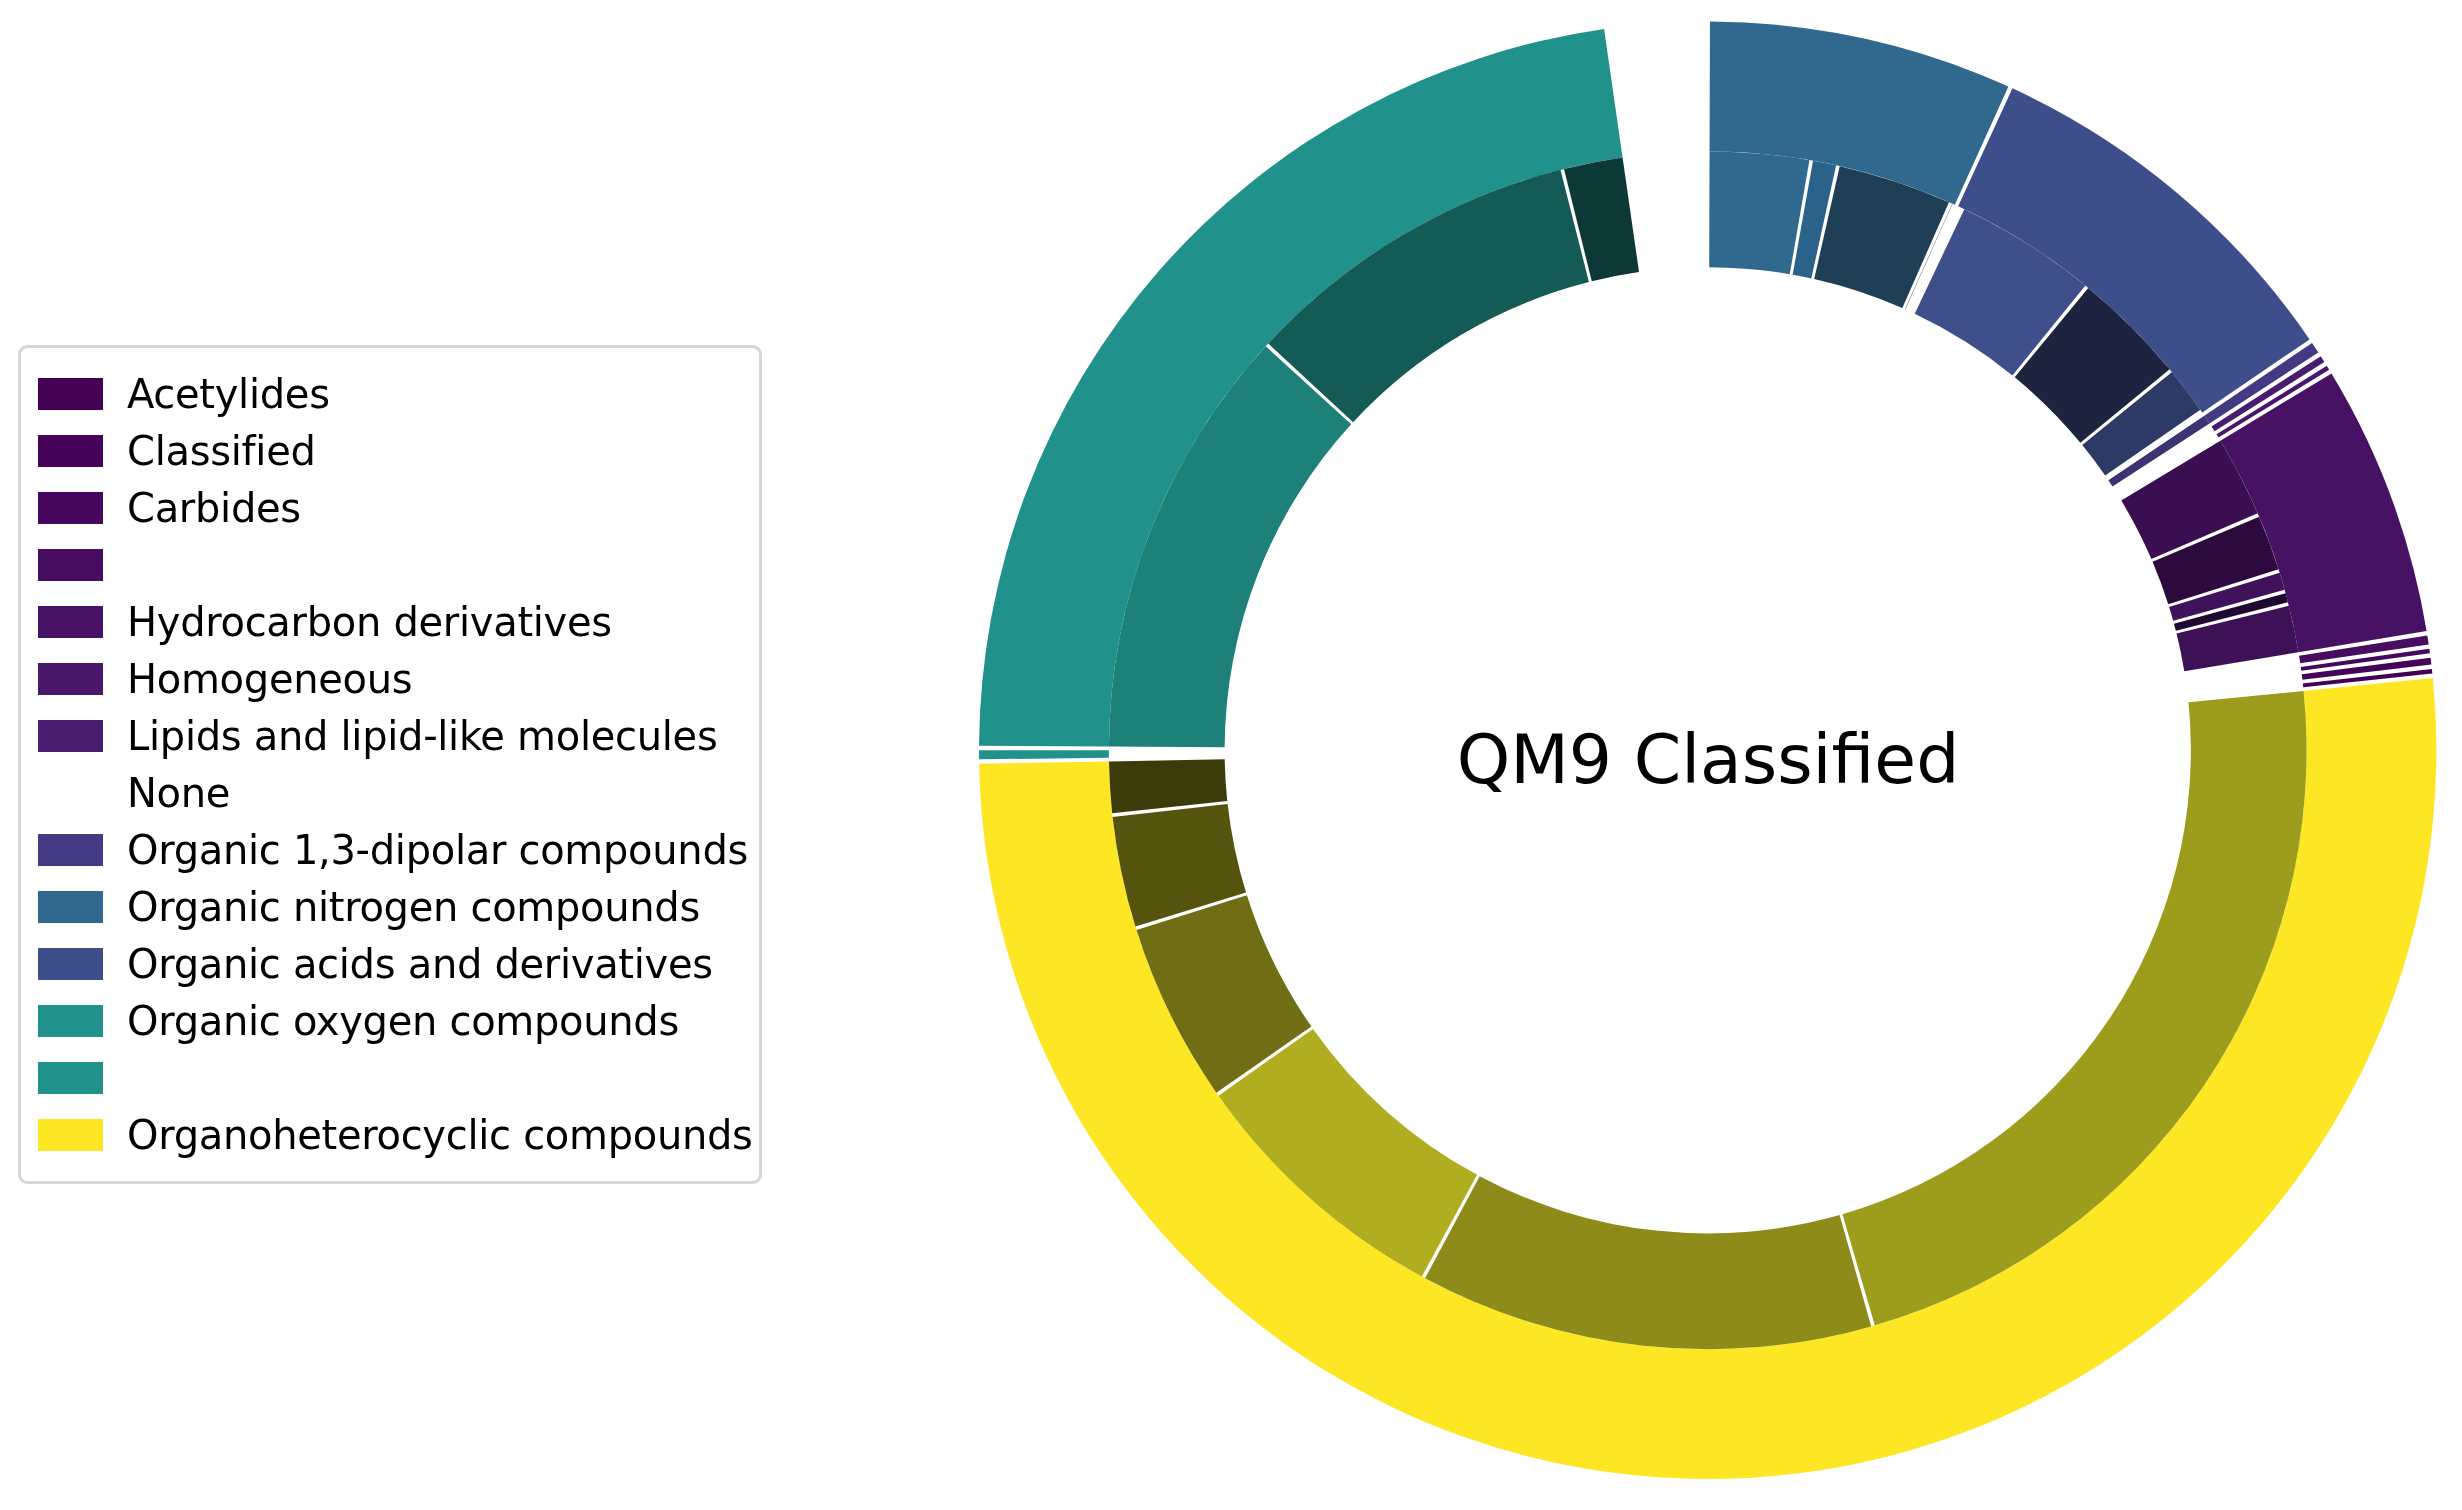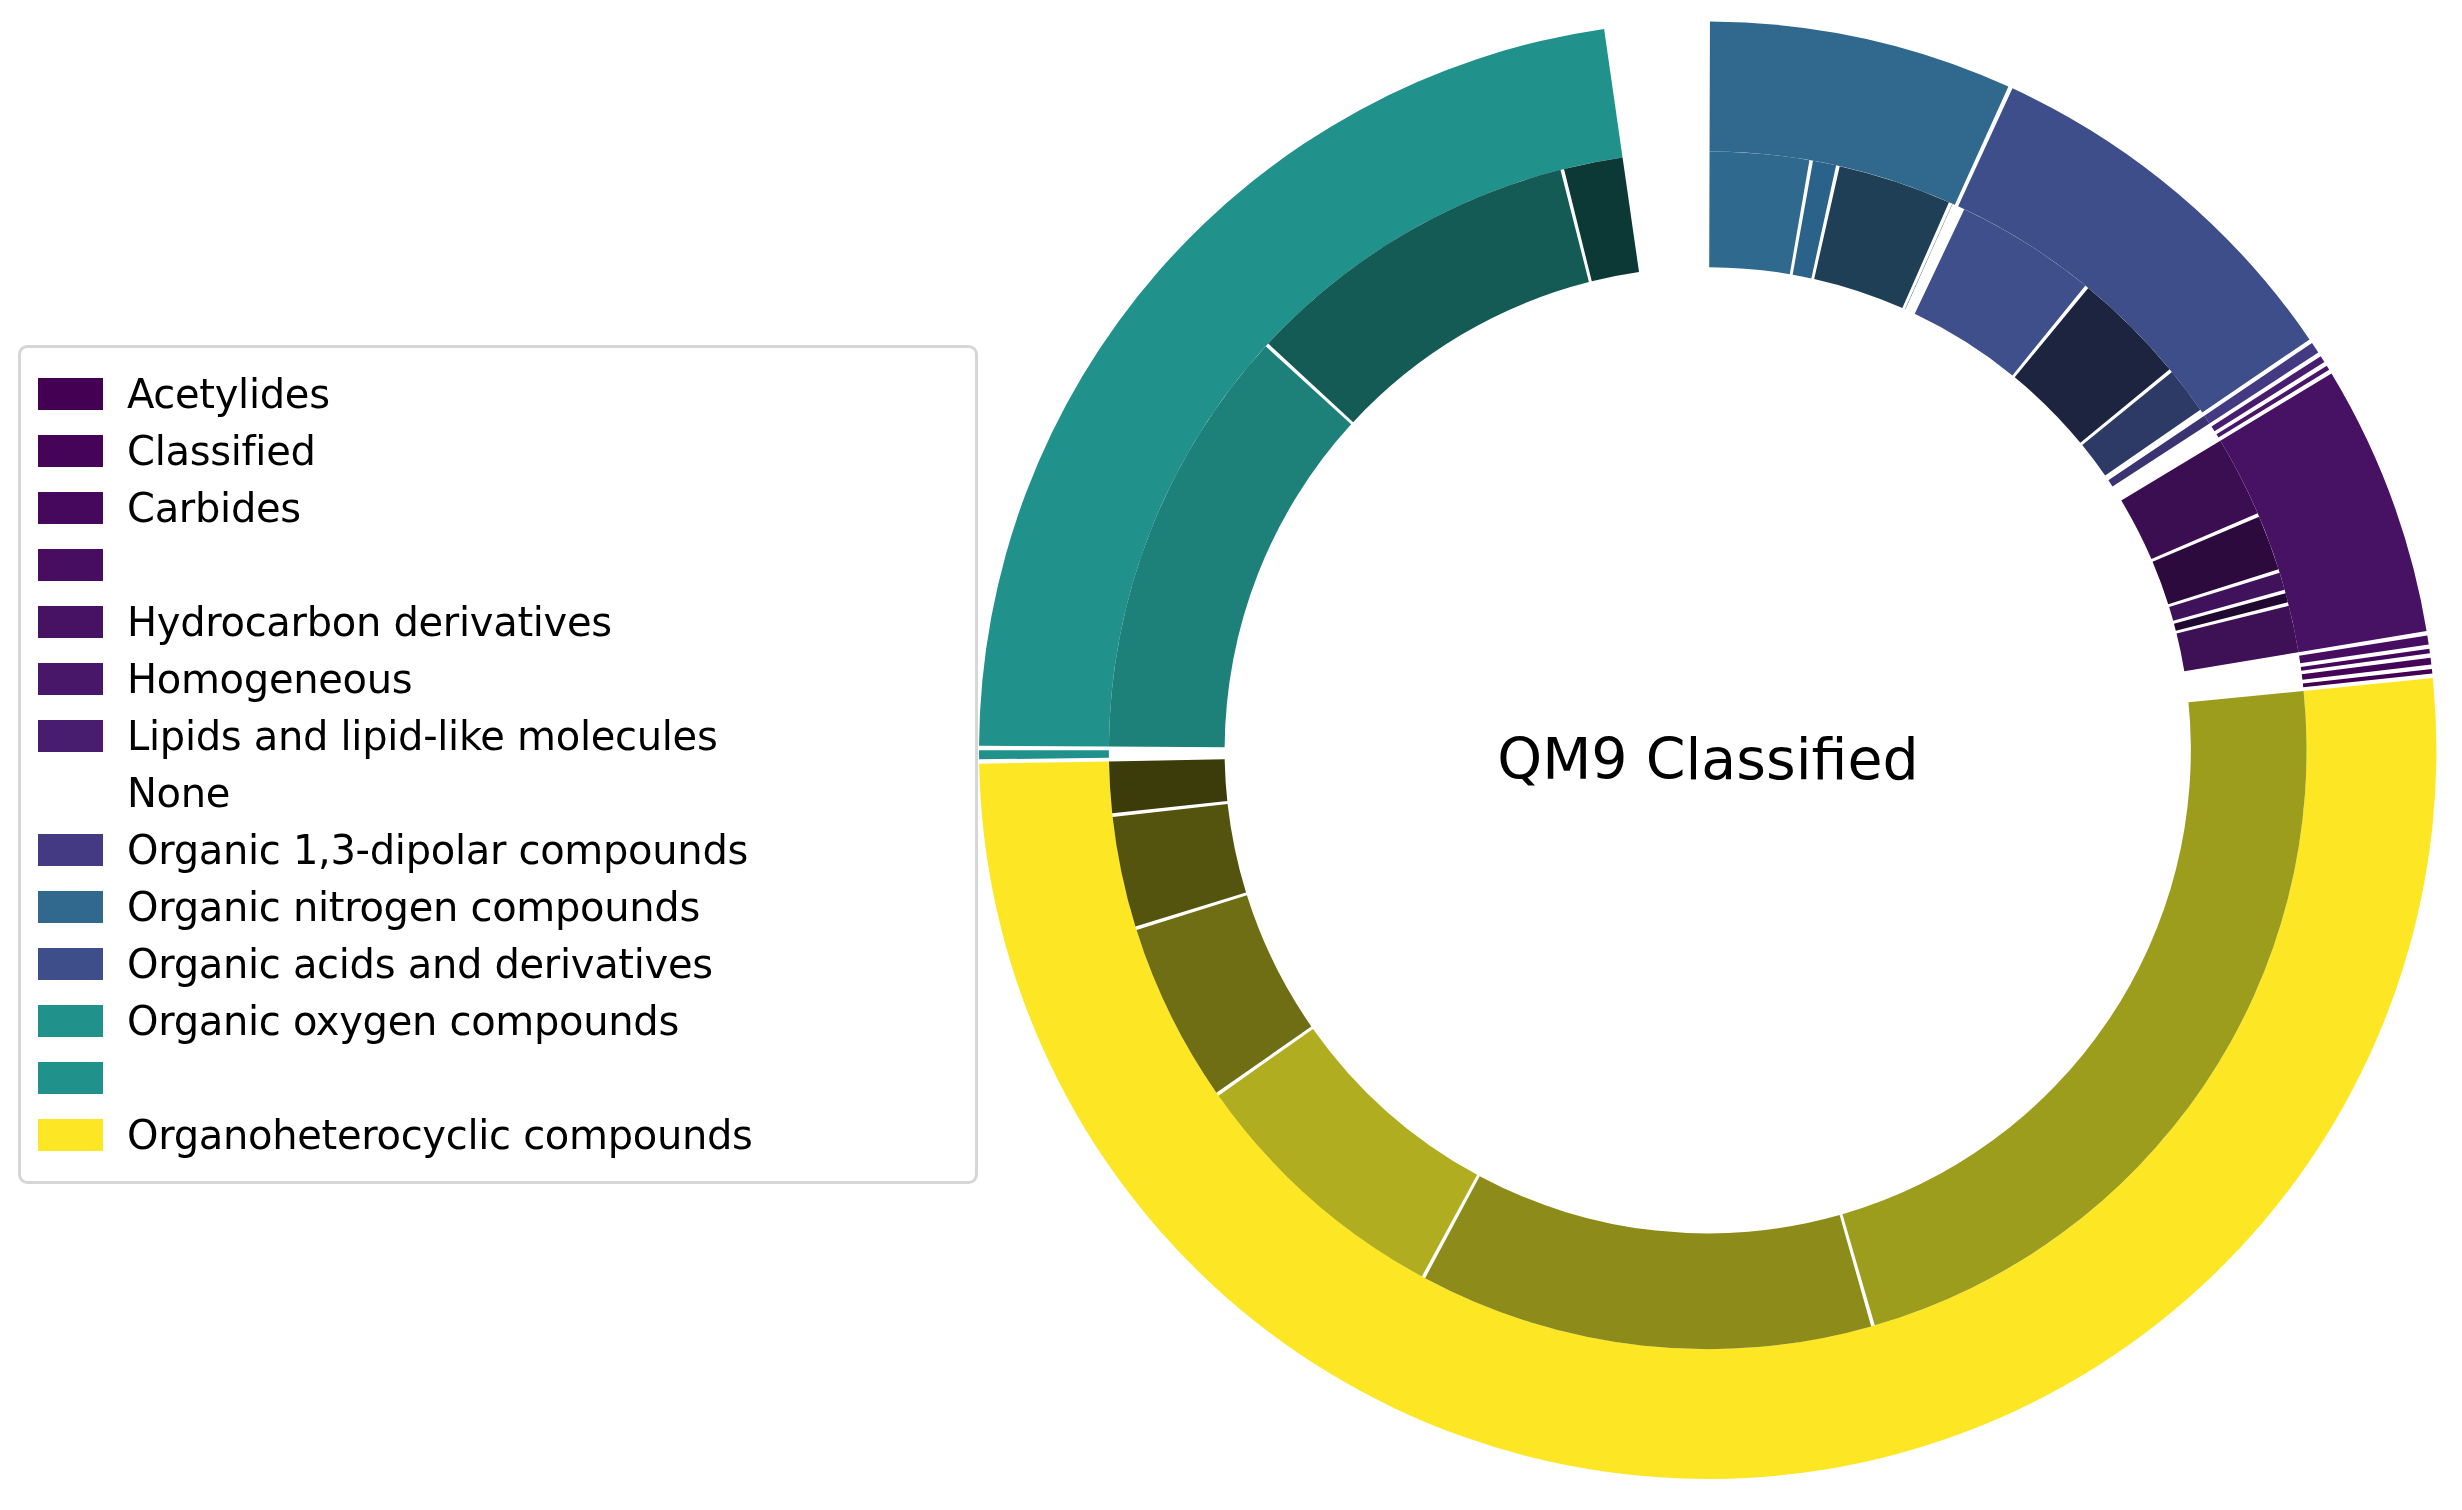--- a/index.html
+++ b/index.html
@@ -20,21 +20,21 @@
     inset: 0;
     width: 2462px;
     height: 1510px;
   }
 
   
   #legend {
     position: absolute;
     left: 18px;
     top: 345px;
-    width: 960px;
+    width: 744px;
     box-sizing: border-box;
     background: #ffffff;
     border: 3.4px solid #d6d6d6;
     border-radius: 9.4px;
     padding: 17.5px 0 17.5px 0;
   }
   .legend-row {
     display: flex;
     align-items: center;
     height: 57px;
@@ -58,21 +58,21 @@
     letter-spacing: -0.3px;
   }
 
   
   #sunburst-title {
     position: absolute;
     left: 1708px;
     top: 759px;
     transform: translate(-50%, -50%);
     font-family: "DejaVu Sans", sans-serif;
-    font-size: 57px;
+    font-size: 68px;
     line-height: 83px;
     color: #000000;
     white-space: nowrap;
     pointer-events: none;
   }
 
   #sunburst-svg {
     position: absolute;
     left: 0;
     top: 0;

